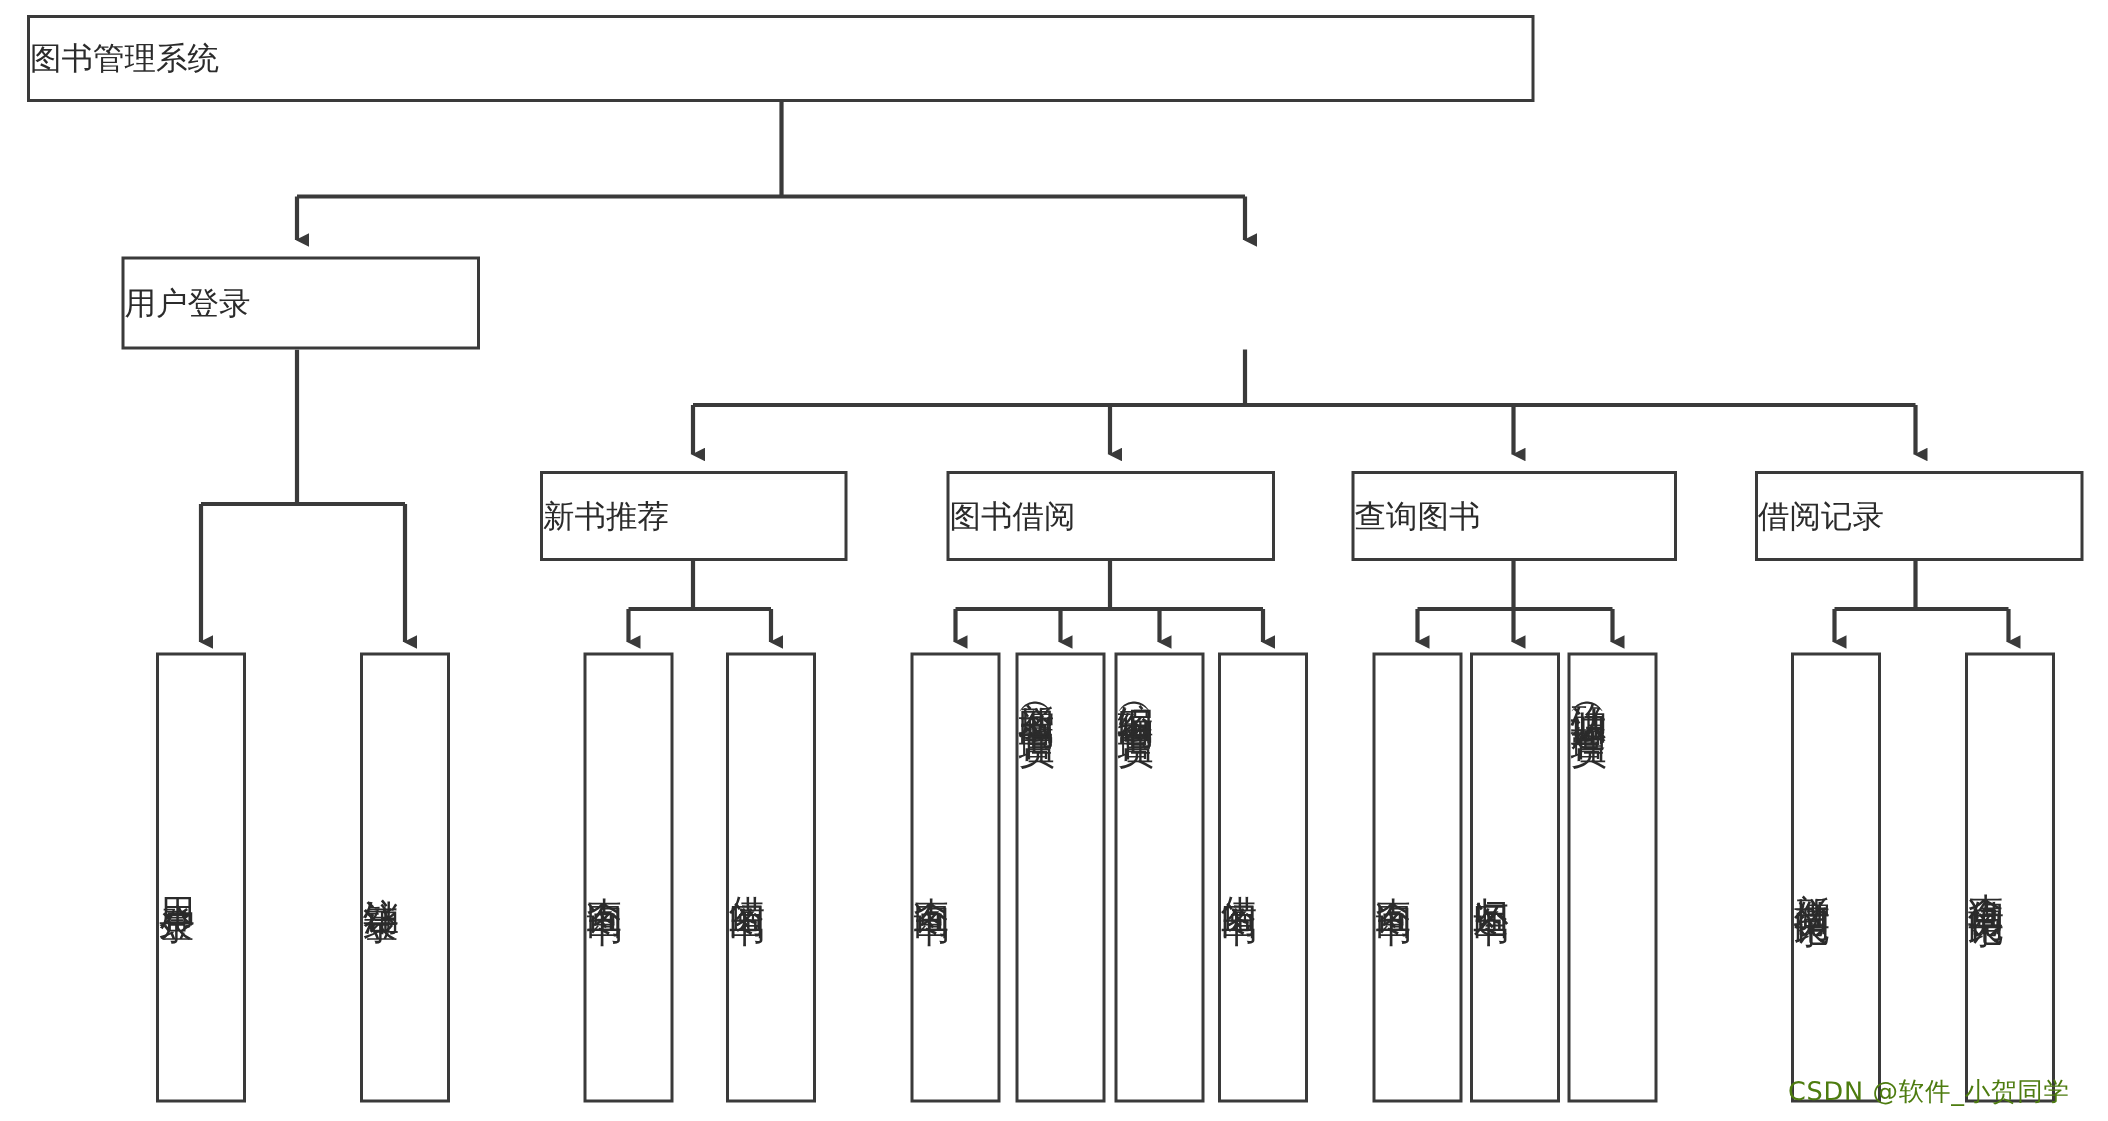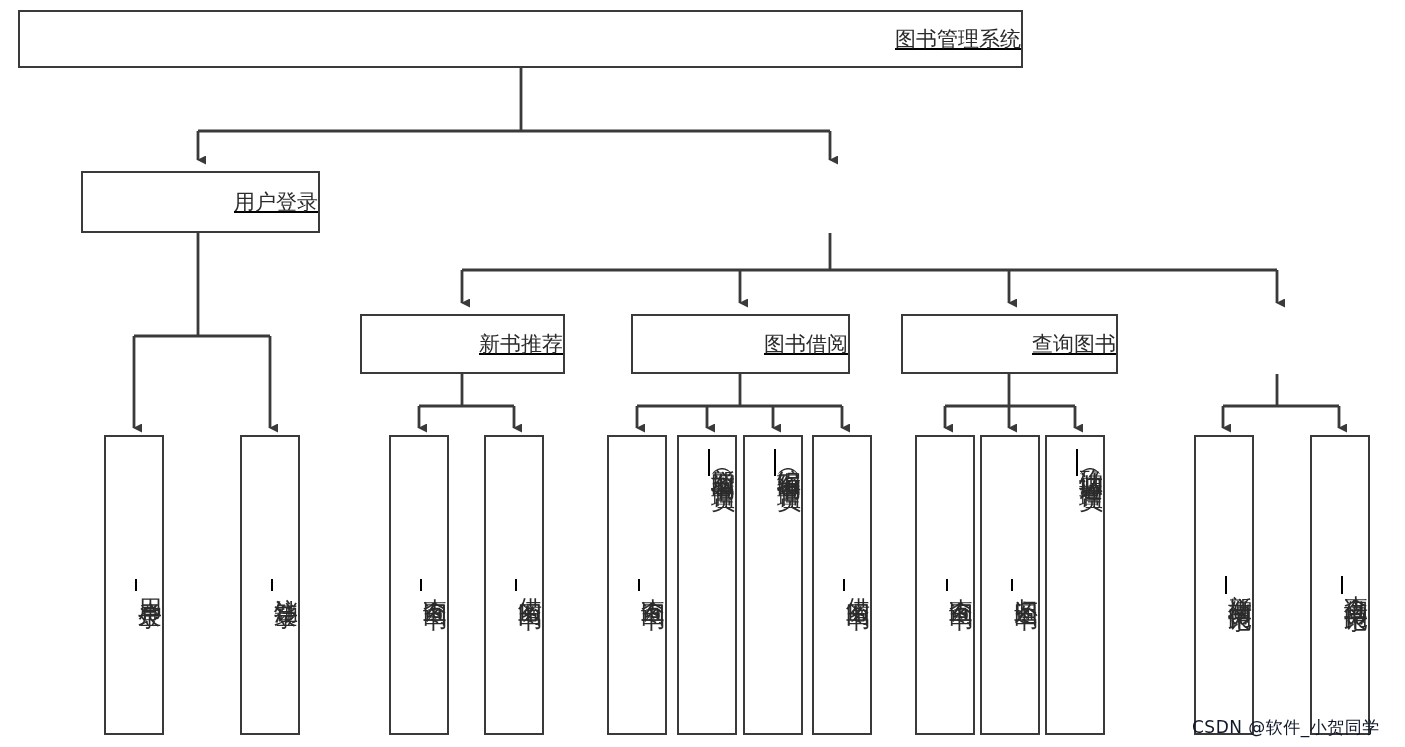--- a/index.html
+++ b/index.html
@@ -25,23 +25,22 @@
     width: 1405px;
     height: 747px;
   }
   .node {
     position: absolute;
     box-sizing: border-box;
     background: #ffffff;
     border: 2.5px solid #3a3a3a;
     display: flex;
     align-items: center;
-    justify-content: flex-end;
+    justify-content: flex-start;
     overflow: hidden;
-    text-decoration: underline;
   }
   .node-label {
     color: #2b2b2b;
     text-align: center;
     line-height: 1.18;
     white-space: pre;
   }
   .node.horizontal .node-label {
     font-size: 21px;
     writing-mode: horizontal-tb;
@@ -56,21 +55,21 @@
     font-size: 24px;
     letter-spacing: 3px;
     line-height: 1;
   }
   .node.vertical.centered {
     align-items: center;
     padding-top: 0;
   }
   .watermark {
     position: absolute;
-    color: #0f172a;
+    color: #4d7c0f;
     font-size: 17px;
     letter-spacing: 0.5px;
     white-space: nowrap;
     pointer-events: none;
   }
 </style>
 </head>
 <body>
 
 <div id="diagram-root">
@@ -138,20 +137,23 @@
 
   <div class="node horizontal" style="left:360px; top:314px; width:205px; height:60px;">
     <span class="node-label">新书推荐</span>
   </div>
   <div class="node horizontal" style="left:631px; top:314px; width:219px; height:60px;">
     <span class="node-label">图书借阅</span>
   </div>
   <div class="node horizontal" style="left:901px; top:314px; width:217px; height:60px;">
     <span class="node-label">查询图书</span>
   </div>
+  <div class="node horizontal" style="left:1170px; top:314px; width:219px; height:60px;">
+    <span class="node-label">借阅记录</span>
+  </div>
 
   <div class="node vertical centered" style="left:104px; top:435px; width:60px; height:300px;">
     <span class="node-label">用户登录</span>
   </div>
   <div class="node vertical centered" style="left:240px; top:435px; width:60px; height:300px;">
     <span class="node-label">注销登录</span>
   </div>
 
   <div class="node vertical centered" style="left:389px; top:435px; width:60px; height:300px;">
     <span class="node-label">查询图书</span>

